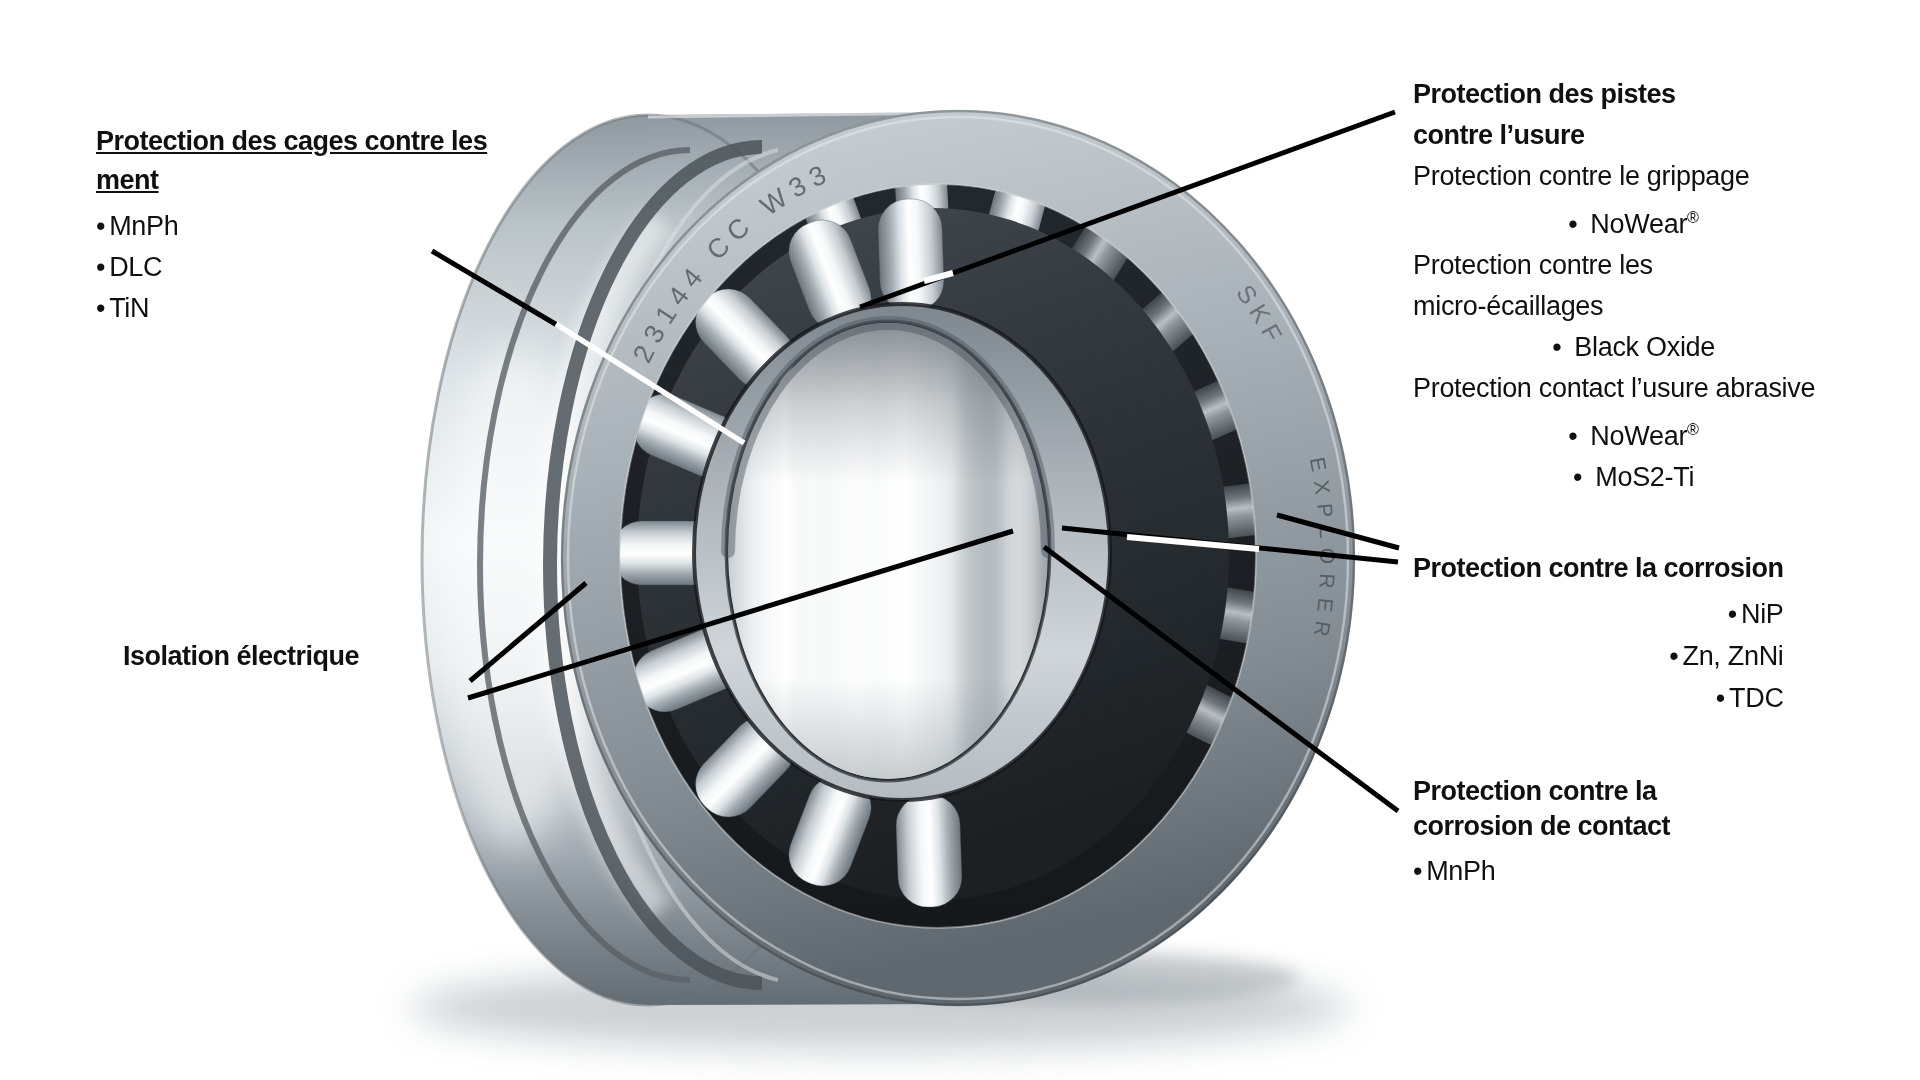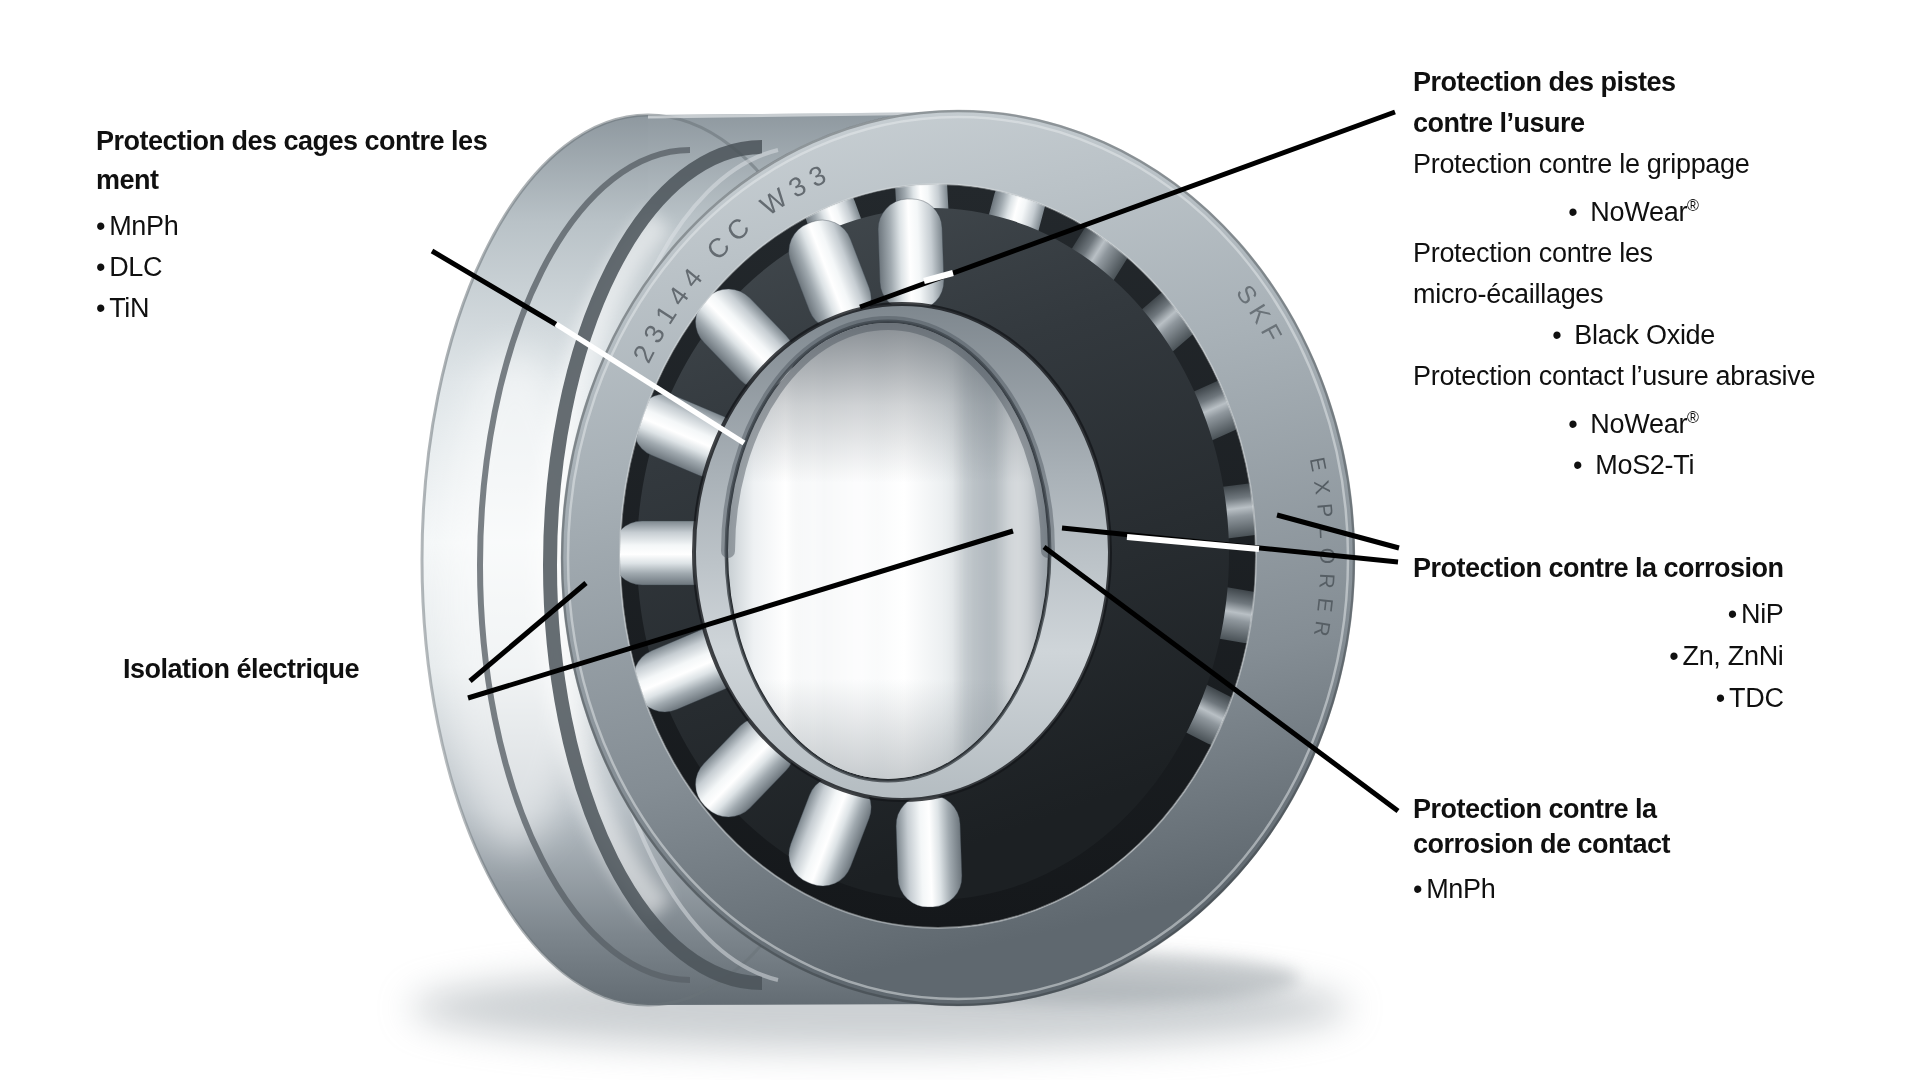--- a/index.html
+++ b/index.html
@@ -11,29 +11,29 @@
   .ann{position:absolute;font-size:27px;line-height:41px;letter-spacing:-0.3px;color:#101010;}
   .ttl{font-weight:bold;letter-spacing:-0.5px;}
   .ttl .tl{display:block;}
   ul{list-style:none;margin:0;padding:0;}
   .b-tight li::before{content:"•";margin-right:4px;}
   .b-space li{margin-left:39px;text-align:center;}
   .b-space li::before{content:"•";margin-right:13px;}
   sup{font-size:60%;vertical-align:super;letter-spacing:0;}
   
   .ann-cages{left:96px;top:122px;}
-  .ann-cages .ttl{line-height:39px;}
+  .ann-cages .ttl{line-height:39px;text-decoration:underline;}
   .ann-cages ul{margin-top:6px;}
-  .ann-isolation{left:123px;top:649px;line-height:41px;text-align:center;}
-  .ann-pistes{left:1413px;top:62px;}
+  .ann-isolation{left:123px;top:636px;line-height:41px;text-align:center;}
+  .ann-pistes{left:1413px;top:74px;}
   .ann-pistes .ttl{line-height:41px;}
   .ann-corrosion{left:1413px;top:548px;text-align:right;}
   .ann-corrosion .ttl{line-height:41px;}
   .ann-corrosion ul{margin-top:4px;line-height:42px;}
-  .ann-contact{left:1413px;top:792px;}
+  .ann-contact{left:1413px;top:774px;}
   .ann-contact .ttl{line-height:35px;}
   .ann-contact ul{margin-top:6px;line-height:42px;}
 </style>
 </head>
 <body>
 
 <div class="stage">
 
   <svg width="1920" height="1080" viewBox="0 0 1920 1080" xmlns="http://www.w3.org/2000/svg" xmlns:xlink="http://www.w3.org/1999/xlink">
     <defs>

